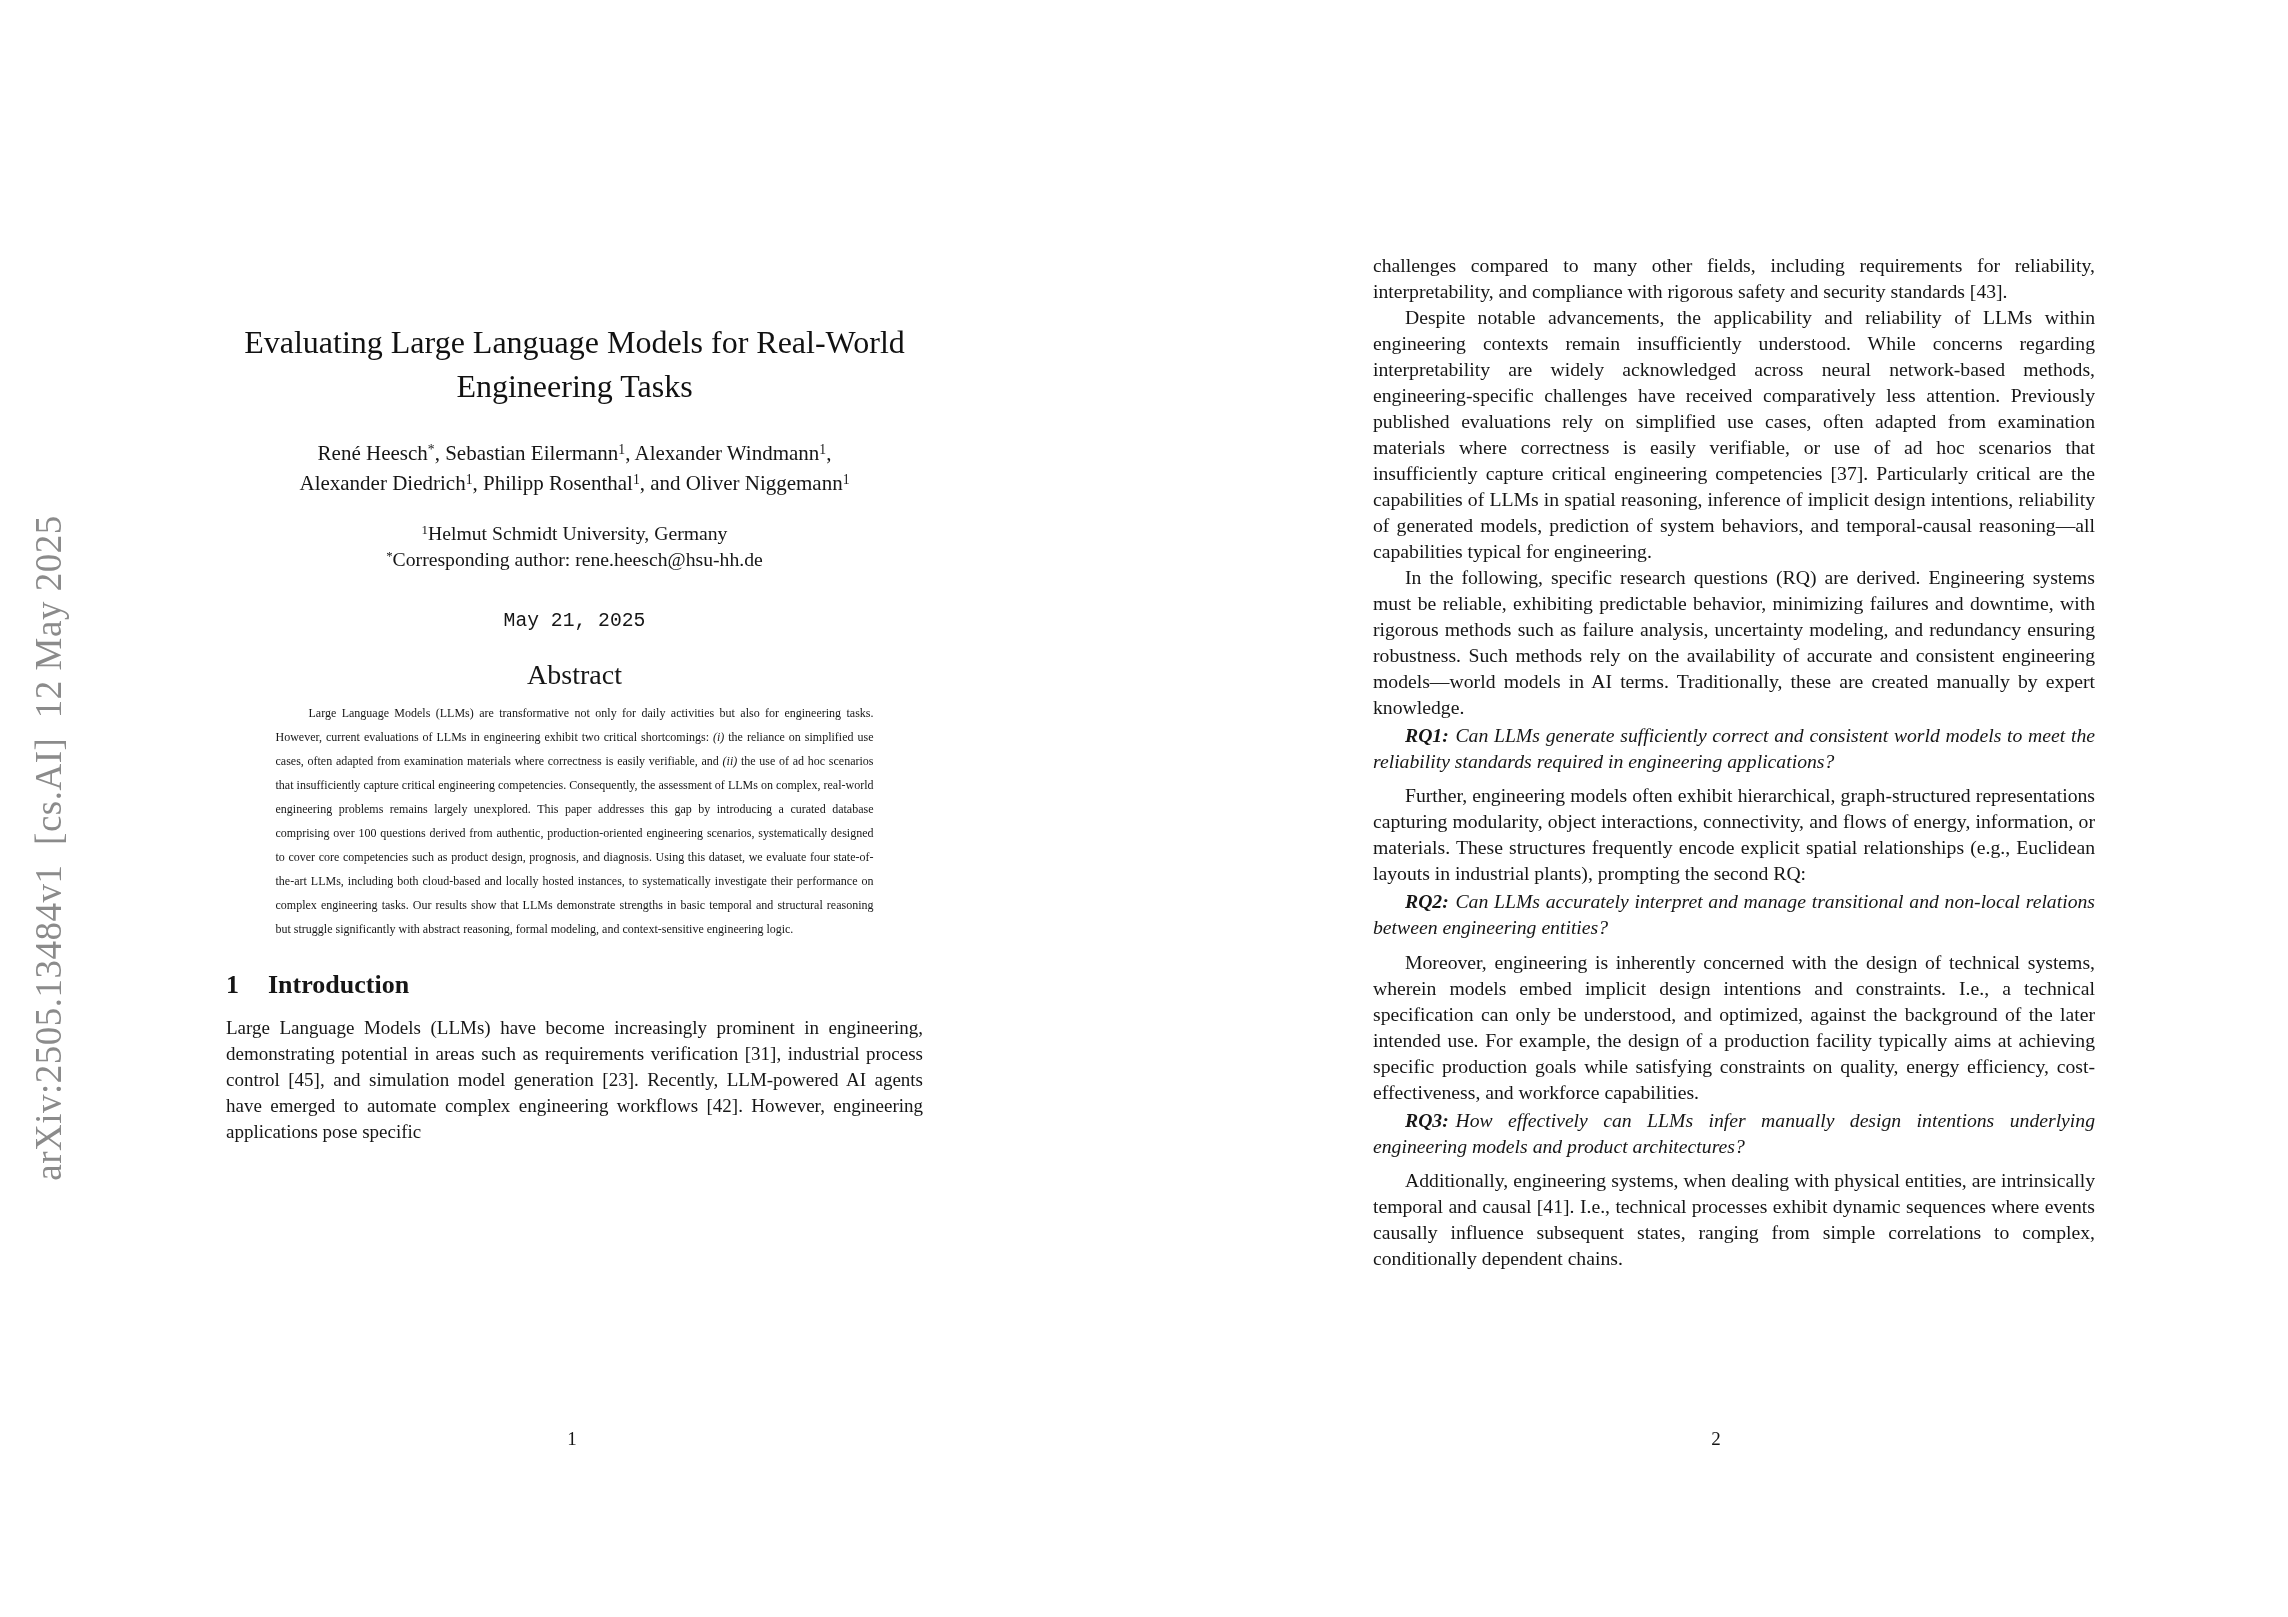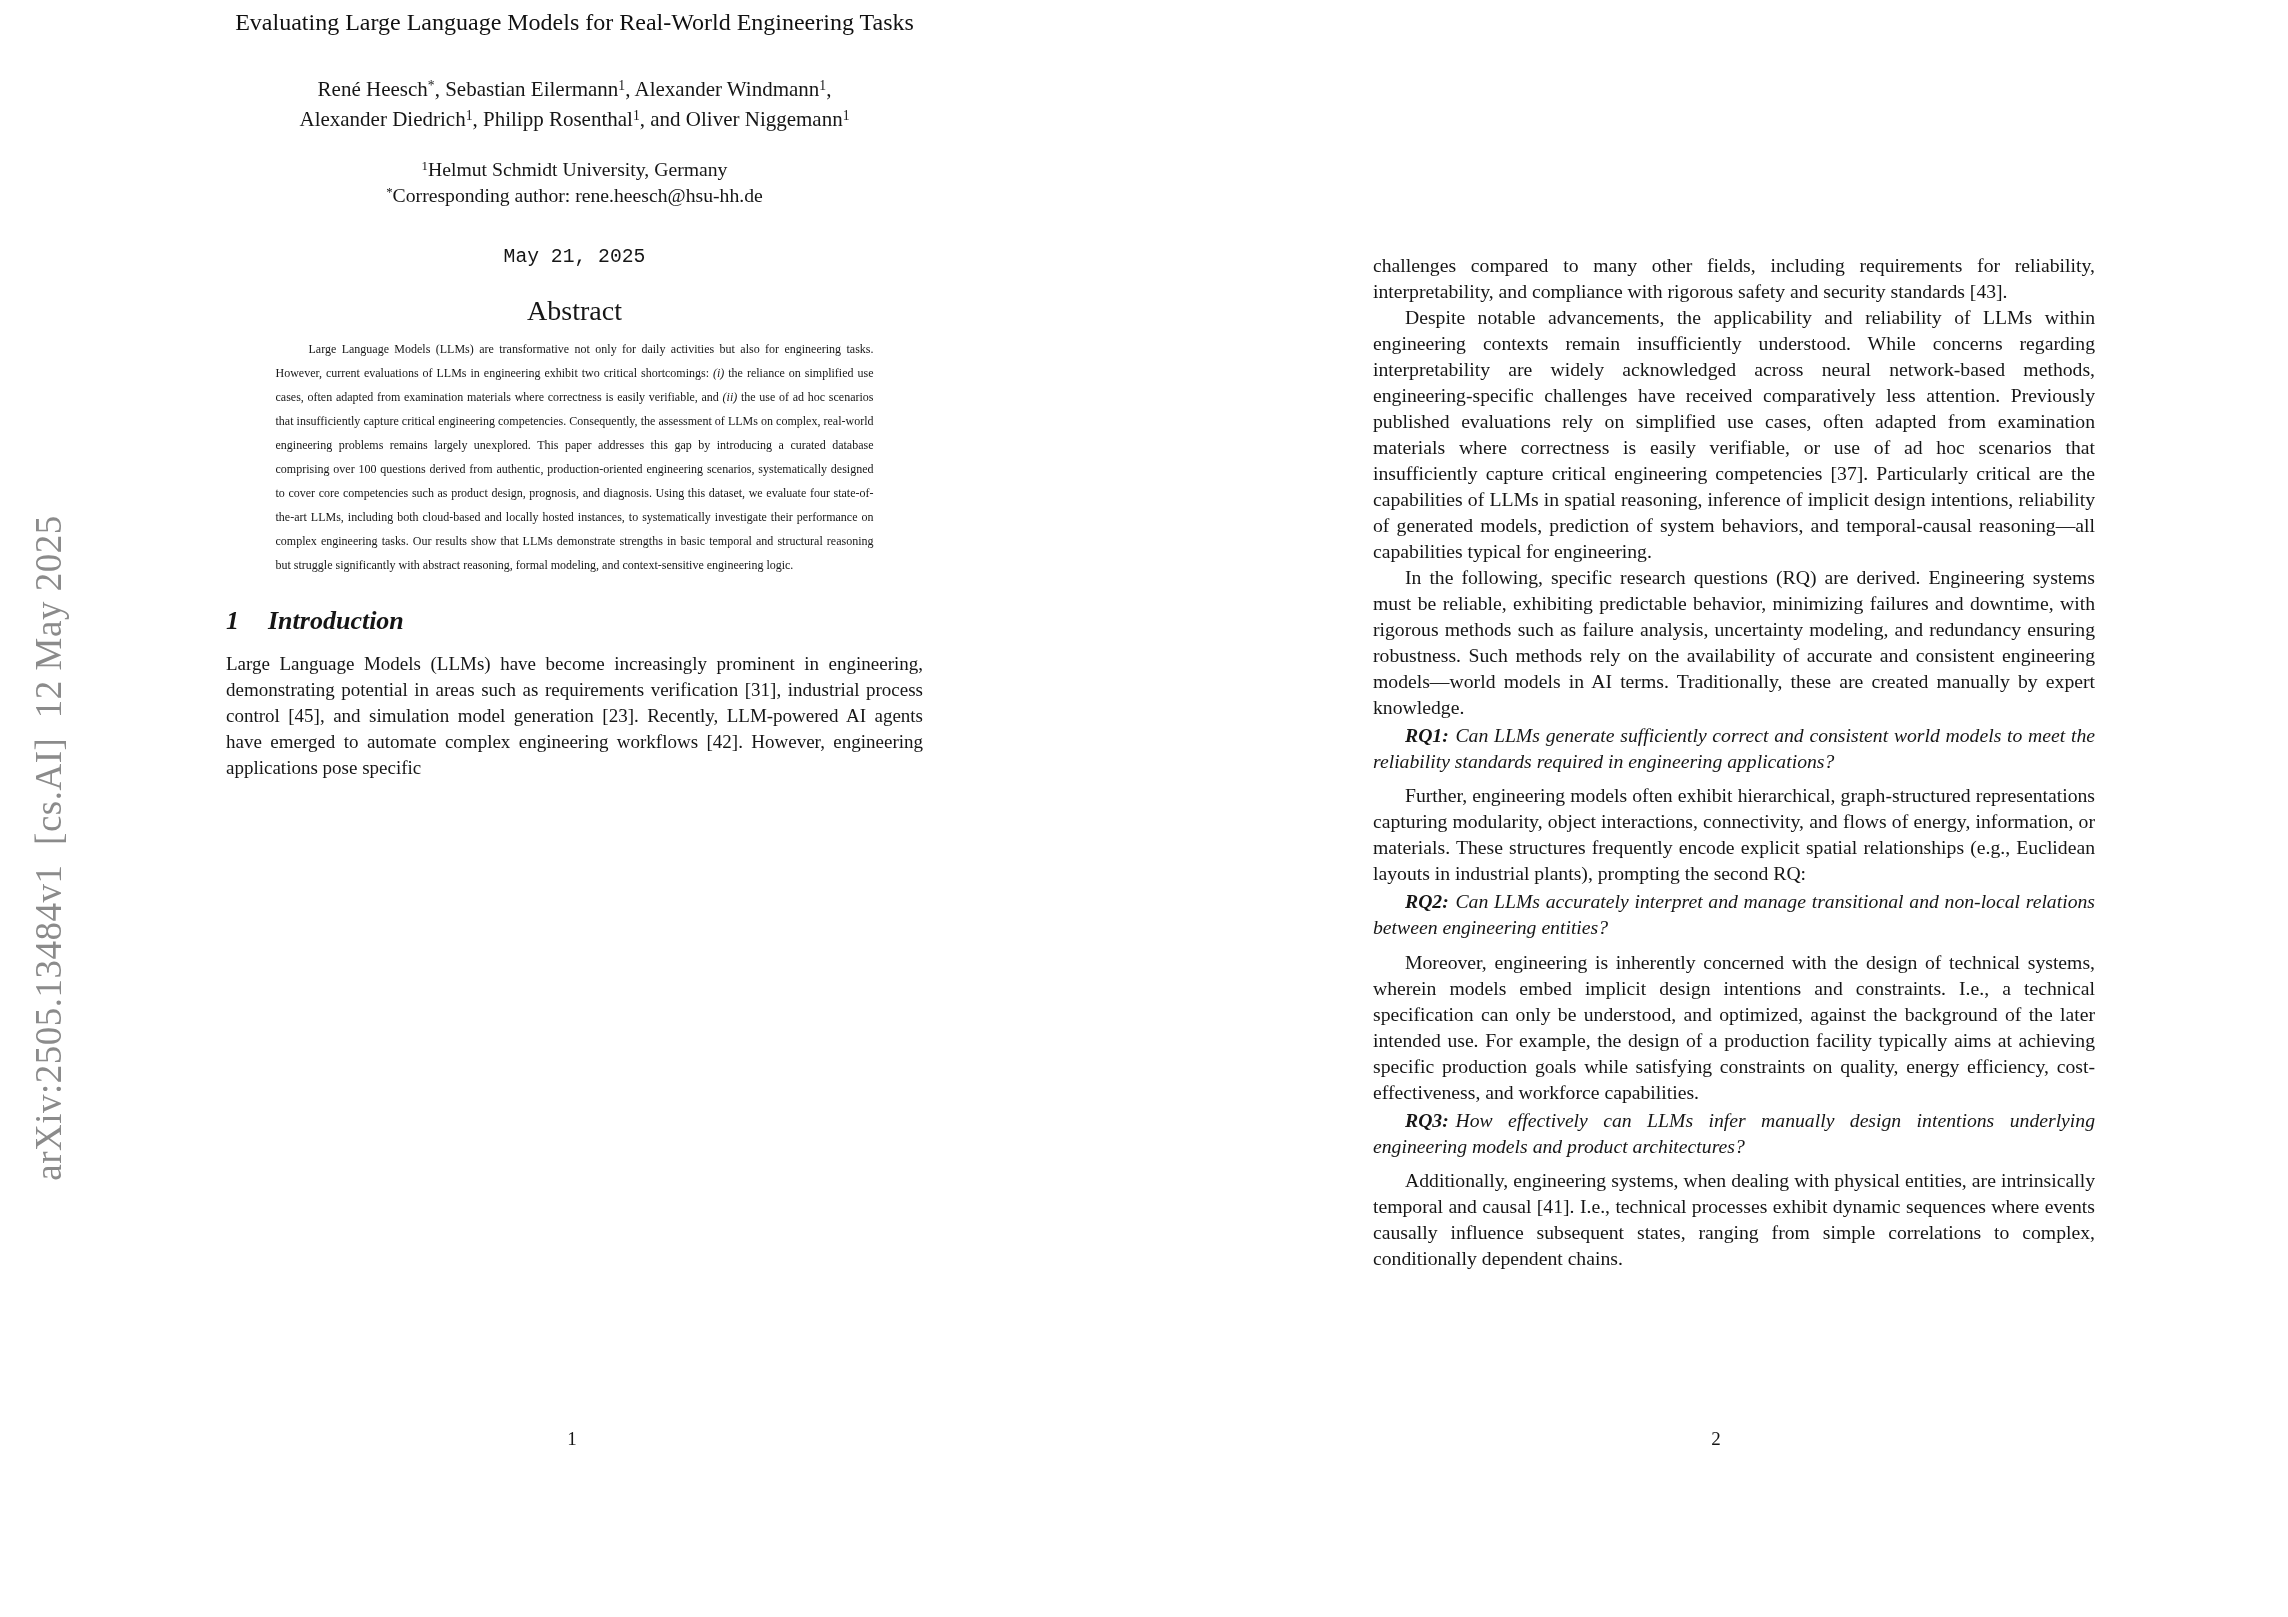--- a/index.html
+++ b/index.html
@@ -26,22 +26,23 @@
   }
 
   
   .page1 {
     position: absolute;
     left: 226px;
     top: 0;
     width: 697px;
   }
   .paper-title {
+    padding-top: 320px;
     text-align: center;
-    font-size: 24px;
+    font-size: 32px;
     line-height: 44px;
     color: #111;
   }
   .authors {
     margin-top: 30px;
     text-align: center;
     font-size: 21px;
     line-height: 30px;
   }
   .affiliation-block {
@@ -67,21 +68,20 @@
     width: 598px;
     font-size: 12px;
     line-height: 24px;
     text-align: justify;
     text-indent: 33px;
   }
   .section-heading {
     margin-top: 29px;
     font-size: 26px;
     font-weight: bold;
-    font-style: italic;
   }
   .section-heading .sec-num { margin-right: 29px; }
   .intro-text {
     margin-top: 15.4px;
     font-size: 19px;
     line-height: 26px;
     text-align: justify;
   }
 
   

